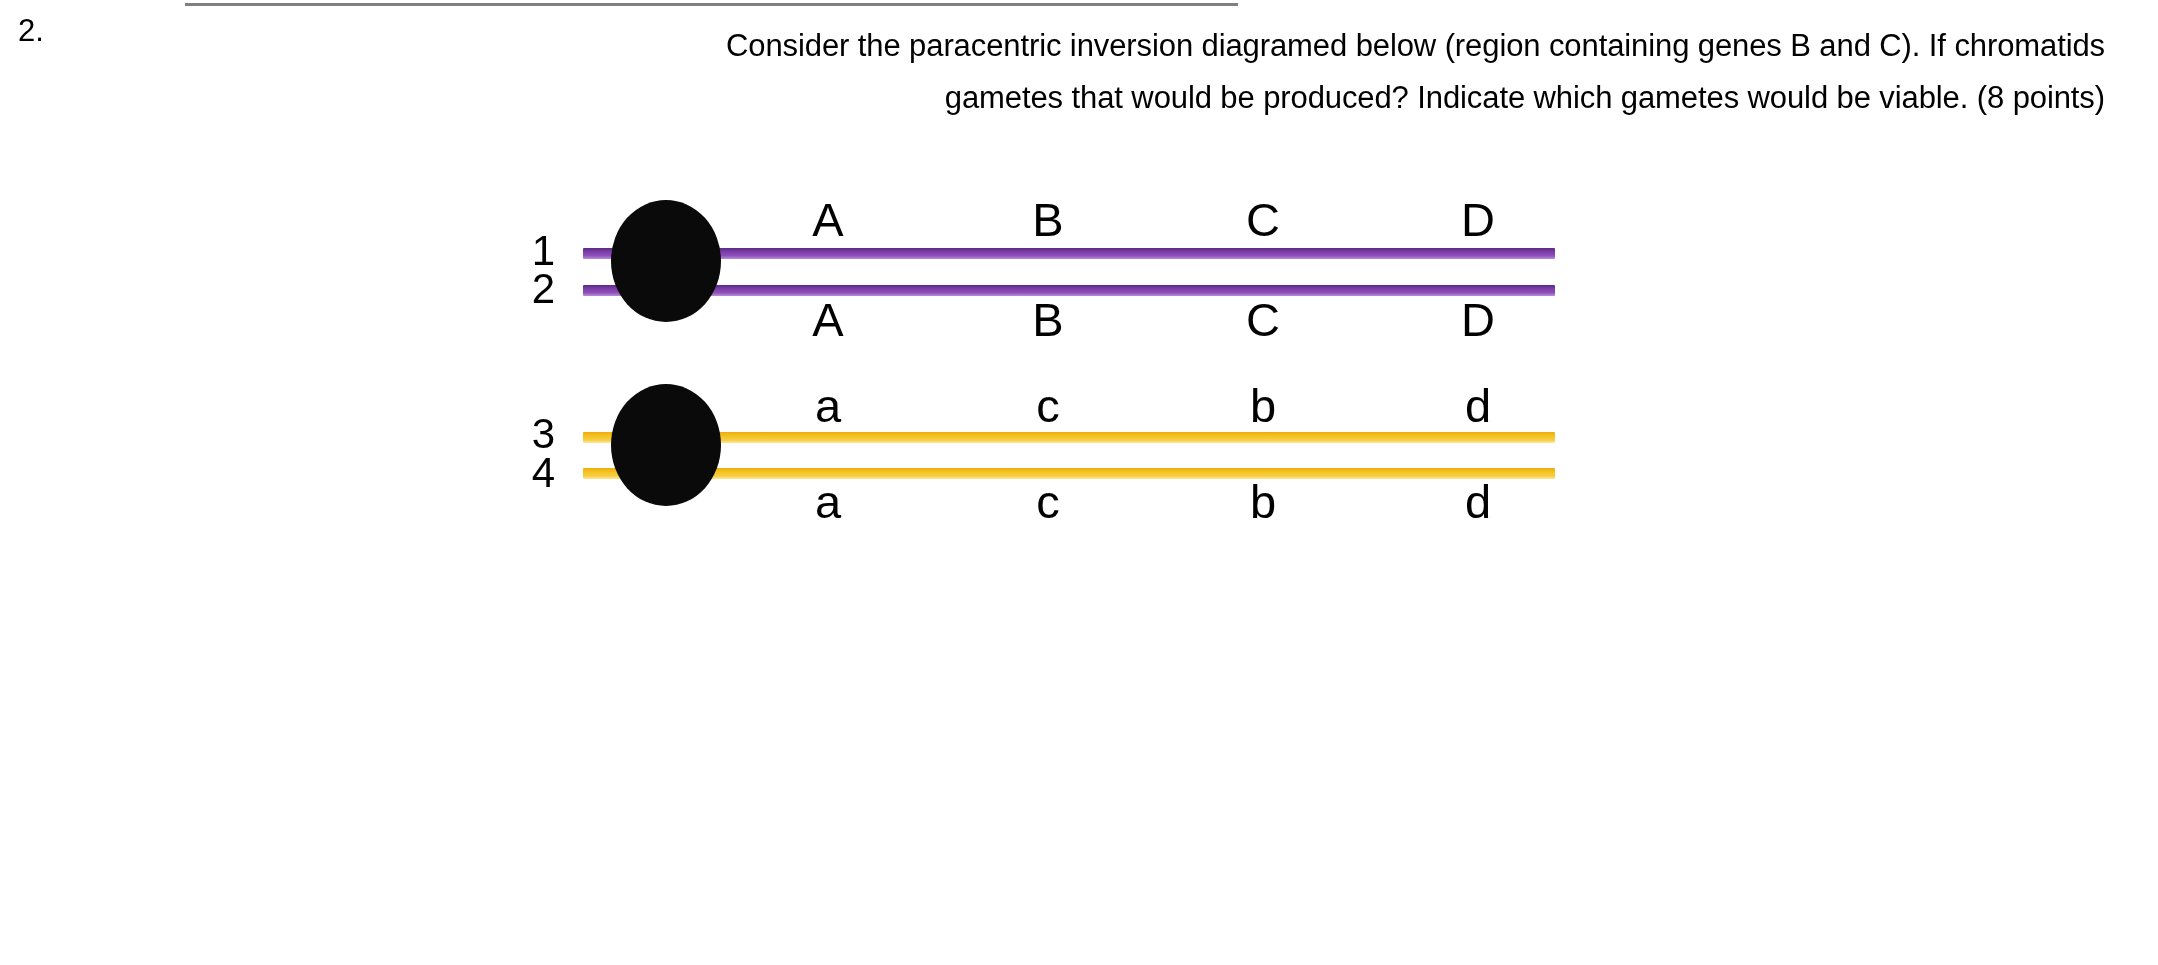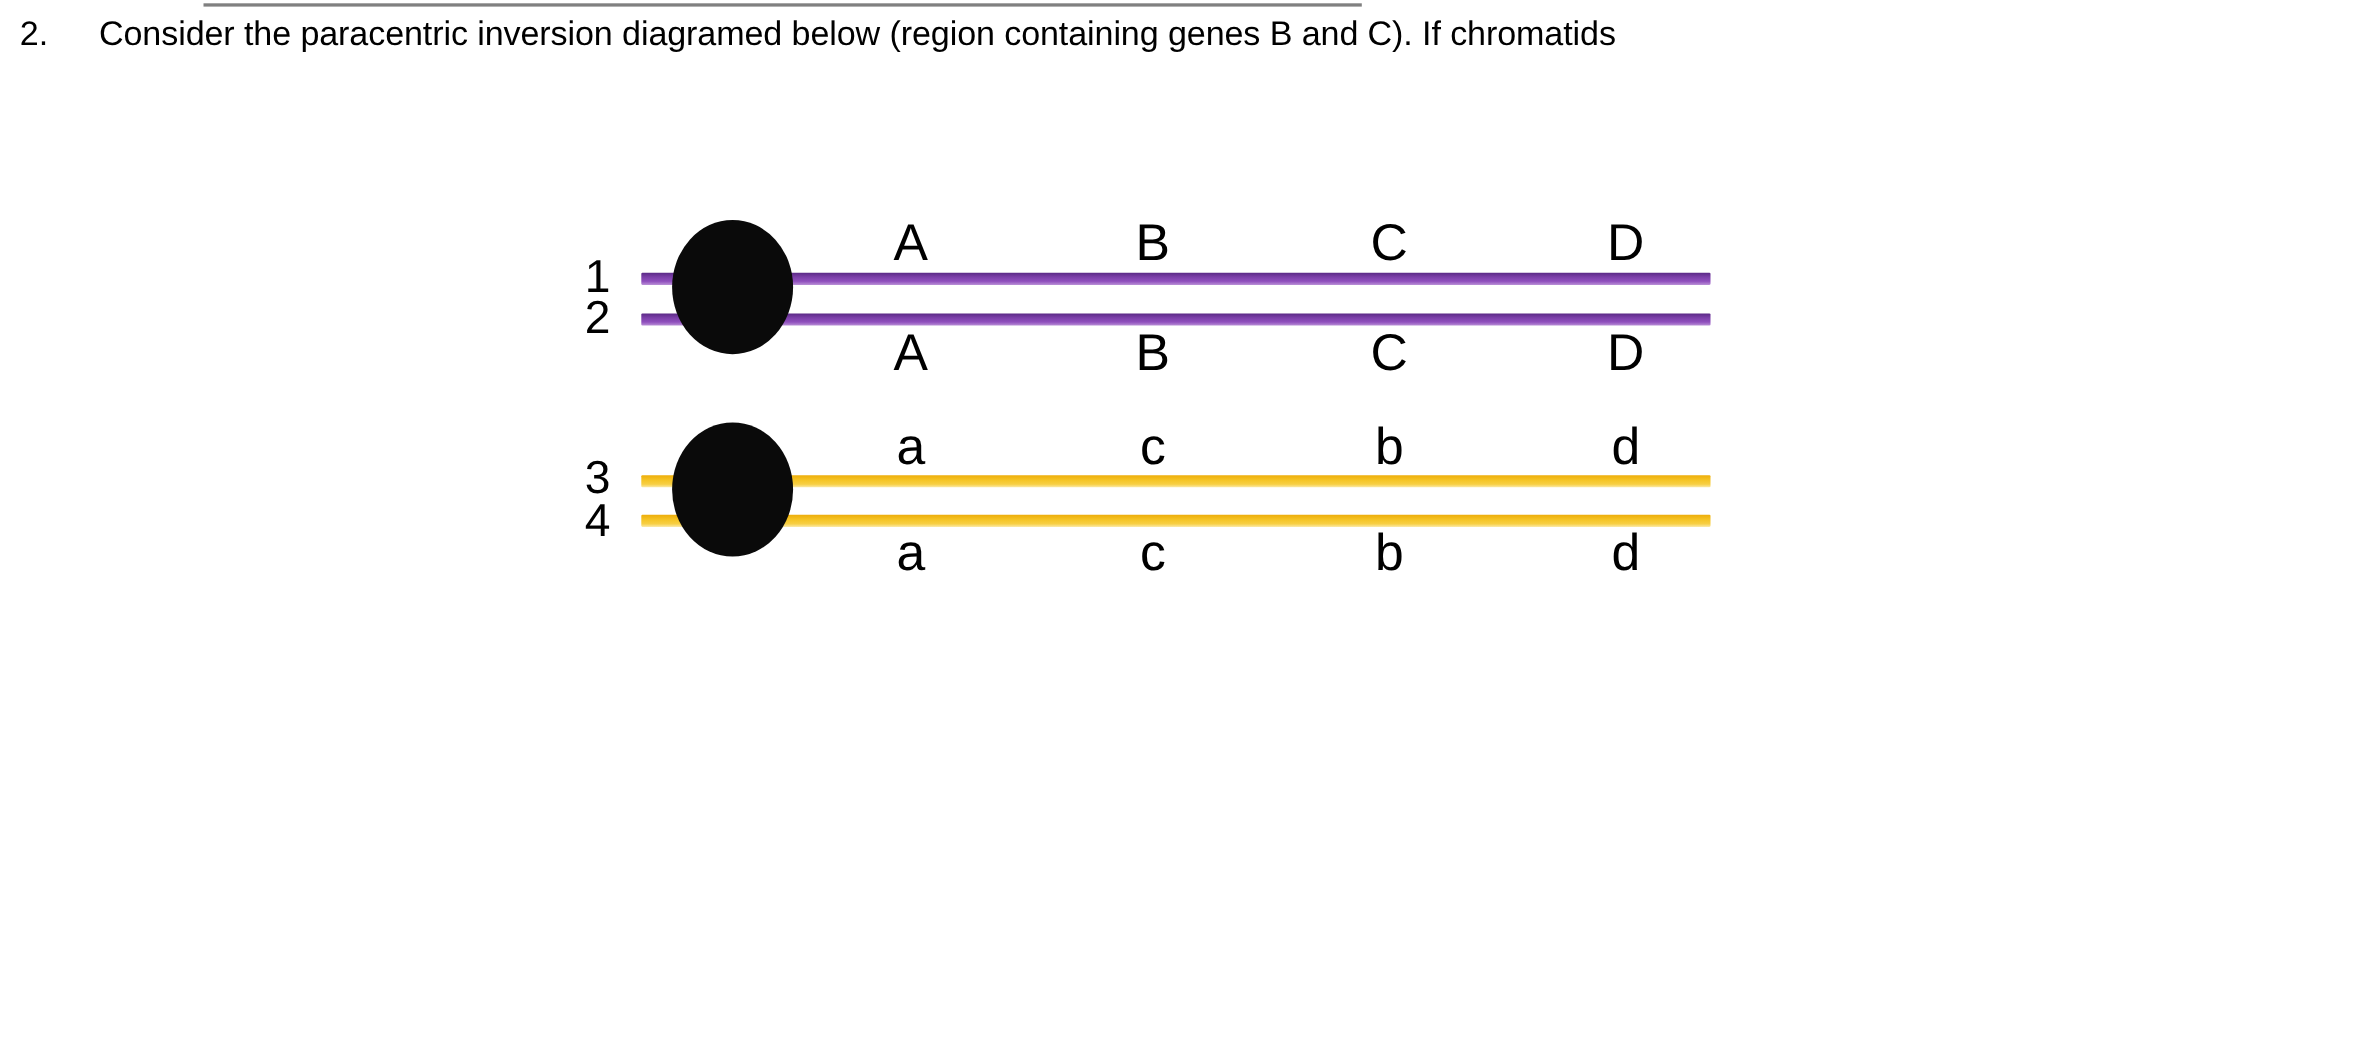--- a/index.html
+++ b/index.html
@@ -47,21 +47,22 @@
   #question-text {
     position: absolute;
     left: 72px;
     top: 4px;
     width: 2030px;
     font-size: 31px;
     line-height: 37px;
     letter-spacing: -0.1px;
   }
   #question-text p {
-    margin: 0;
+    margin: 15px;
+    text-align: right;
   }
 
   
   #diagram {
     position: absolute;
     left: 0px;
     top: 0px;
     width: 2158px;
     height: 965px;
     pointer-events: none;
@@ -108,20 +109,21 @@
 </style>
 </head>
 <body>
 
 <div id="top-rule"></div>
 
 <div id="question-block">
   <div id="question-number">2.</div>
   <div id="question-text">
     <p>Consider the paracentric inversion diagramed below (region containing genes B and C). If chromatids</p>
+    <p>gametes that would be produced? Indicate which gametes would be viable. (8 points)</p>
   </div>
 </div>
 
 <div id="diagram">
 
   <div class="chromatid-group">
 
     <div class="chrom-label" style="left:515px; top:230px;">1</div>
     <div class="chrom-label" style="left:515px; top:268px;">2</div>
 

